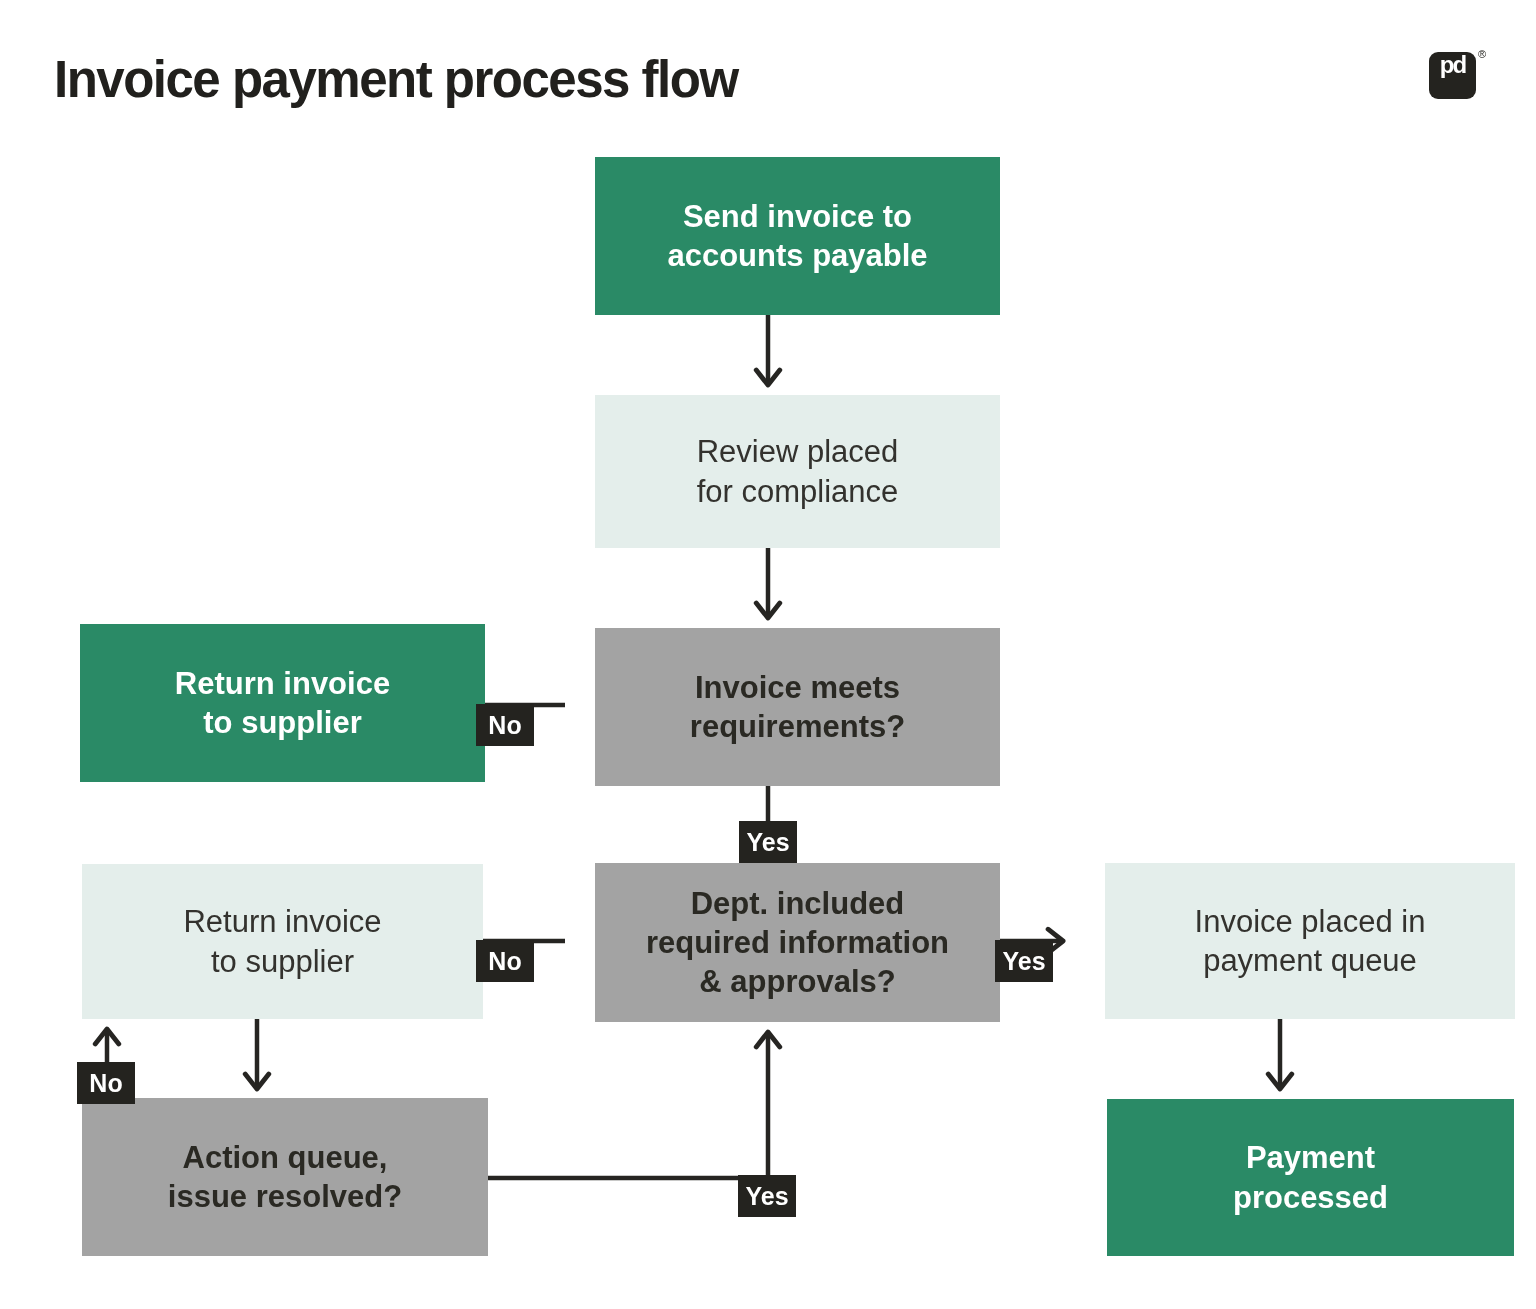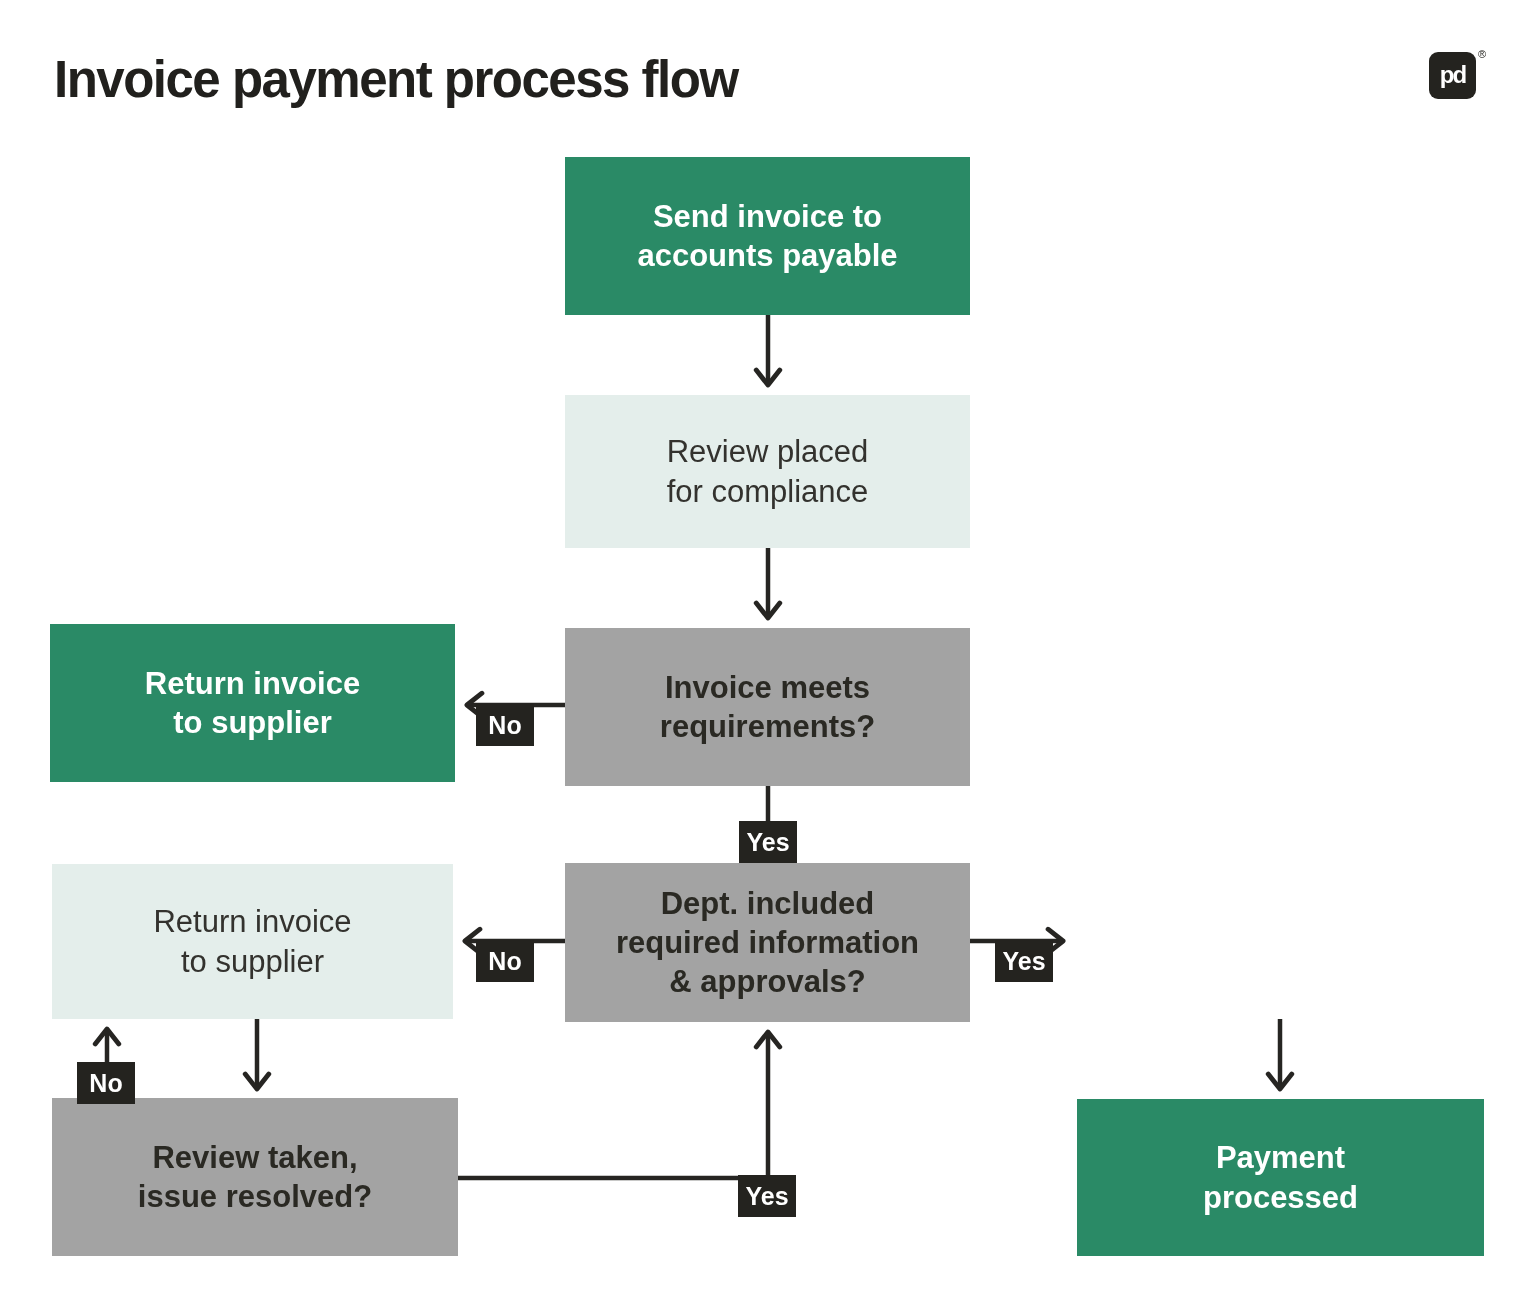--- a/index.html
+++ b/index.html
@@ -14,37 +14,37 @@
   .page-title {
     position: absolute; left: 54px; top: 50px;
     font-size: 51px; font-weight: 800; letter-spacing: -1.5px;
     color: #21201d; white-space: nowrap;
   }
 
   .logo-wrap { position: absolute; left: 1429px; top: 52px; width: 60px; height: 60px; }
   .logo-box {
     position: absolute; left: 0; top: 0; width: 47px; height: 47px;
     background: #24231f; border-radius: 9px;
-    display: flex; align-items: center; justify-content: center;
+    display: flex; align-items: flex-start; justify-content: center;
   }
   .logo-mark {
     color: #ffffff; font-size: 24px; font-weight: 700;
     letter-spacing: -2px; transform: translateY(-1px);
   }
   .logo-reg {
     position: absolute; left: 49px; top: -4px;
     font-size: 11px; color: #24231f;
   }
 
   svg.connectors { position: absolute; left: 0; top: 0; width: 1536px; height: 1309px; }
 
   .node {
     position: absolute; display: flex; align-items: center; justify-content: center;
     text-align: center; white-space: pre-line;
-    font-size: 31px; line-height: 1.26;
+    font-size: 31px; line-height: 1.26; margin-left: 30px;
   }
   .node.green  { background: #2A8A66; color: #ffffff; font-weight: 700; }
   .node.beige  { background: #a3a3a3; color: #2a2923; font-weight: 700; }
   .node.mint   { background: #E4EEEB; color: #33322e; font-weight: 400; }
 
   .edge-label {
     position: absolute; background: #24231f; color: #ffffff;
     font-size: 25px; font-weight: 700;
     display: flex; align-items: center; justify-content: center;
     width: 58px; height: 42px; margin-top: 20px;
@@ -96,22 +96,24 @@
   <div class="node green" style="left:50px; top:624px; width:405px; height:158px">Return invoice
 to supplier</div>
 
   <div class="node beige" style="left:565px; top:863px; width:405px; height:159px">Dept. included
 required information
 &amp; approvals?</div>
 
   <div class="node mint" style="left:52px; top:864px; width:401px; height:155px">Return invoice
 to supplier</div>
 
+  <div class="node mint" style="left:1075px; top:863px; width:410px; height:156px">Invoice placed in
+payment queue</div>
 
-  <div class="node beige" style="left:52px; top:1098px; width:406px; height:158px">Review taken,
+  <div class="node beige" style="left:52px; top:1098px; width:406px; height:158px">Action queue,
 issue resolved?</div>
 
   <div class="node green" style="left:1077px; top:1099px; width:407px; height:157px">Payment
 processed</div>
 
   <div class="edge-label" style="left:476px; top:684px">No</div>
 
   <div class="edge-label" style="left:739px; top:801px">Yes</div>
 
   <div class="edge-label" style="left:476px; top:920px">No</div>

